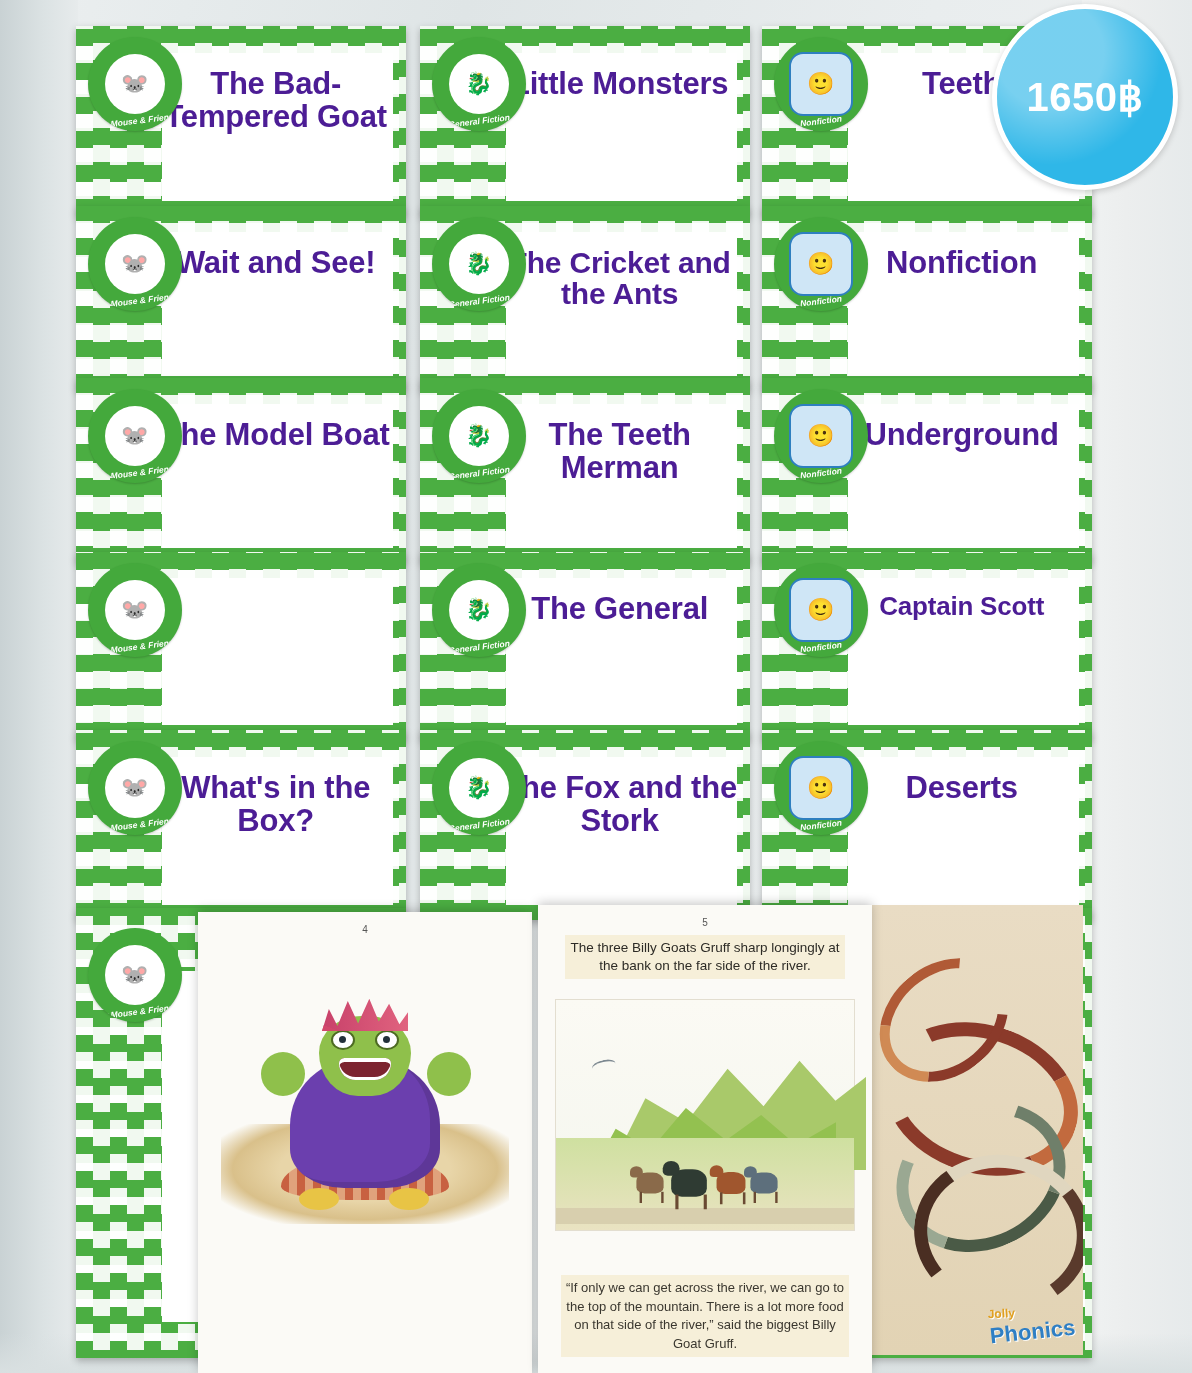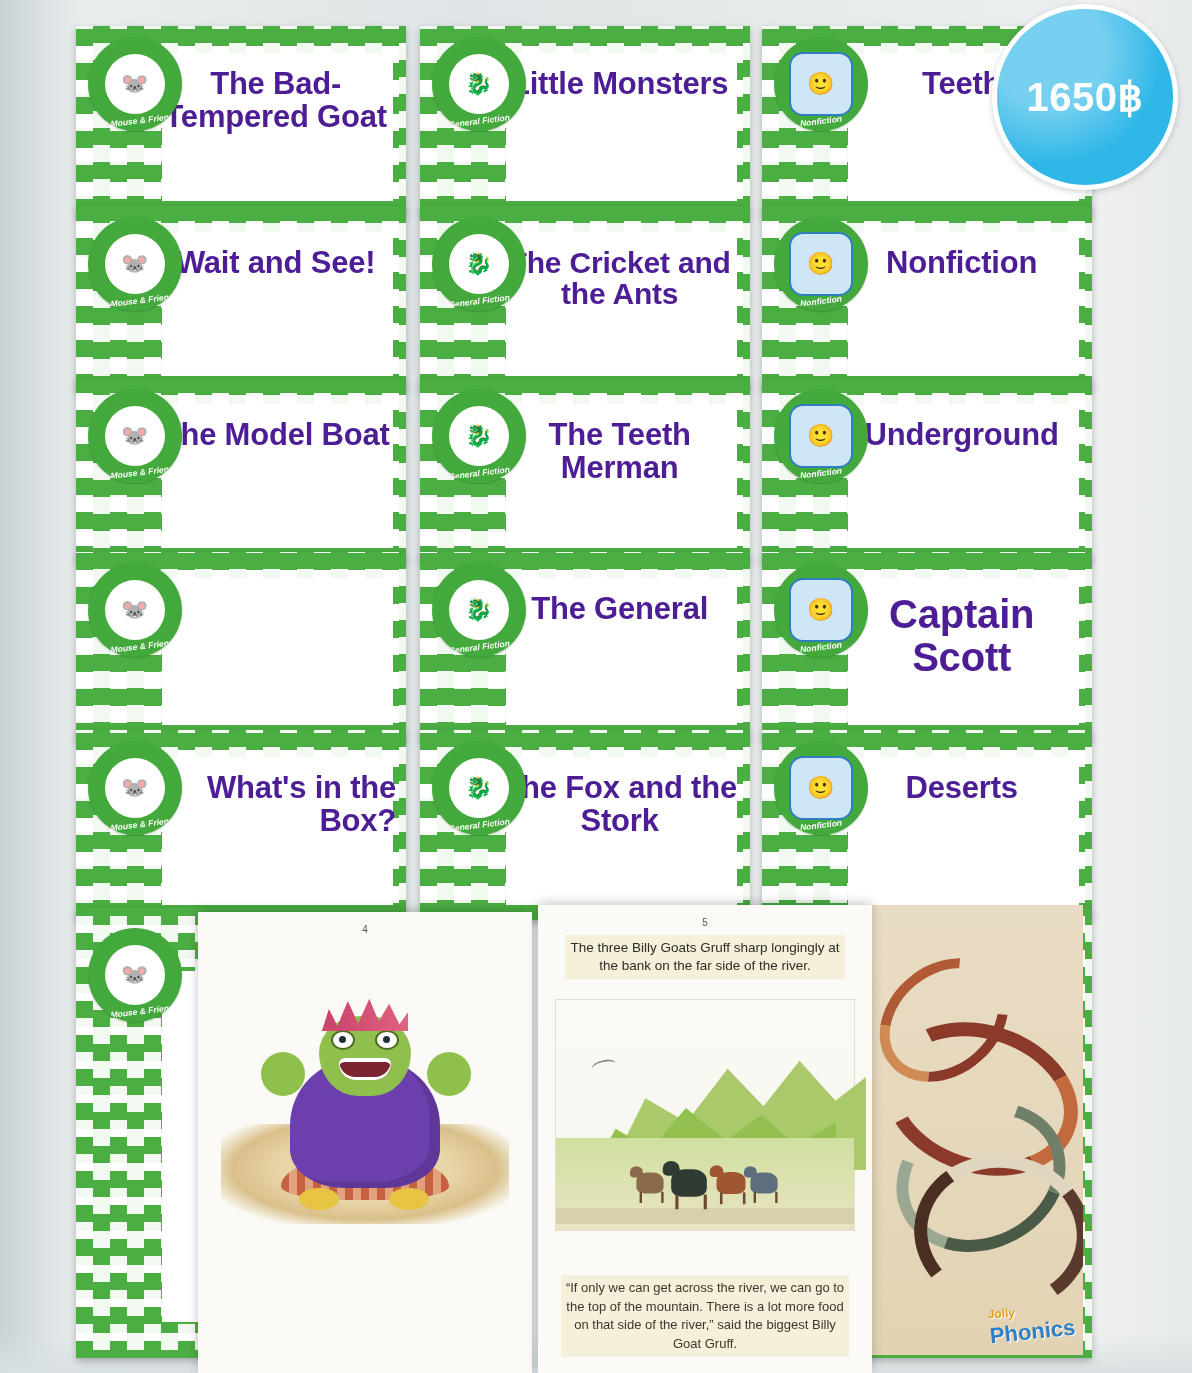--- a/index.html
+++ b/index.html
@@ -516,32 +516,32 @@
         <div class="badge" style="width: 94px; height: 94px; left: 12px; top: 11px;">
           <div class="badge-core mouse-glyph">🐉</div>
           <div class="badge-text">
             <span>General Fiction</span>
           </div>
         </div>
       </div>
       <div class="book" style="left: 762px; top: 552px; width: 330px; height: 188px;">
         <div class="checks"></div>
         <div class="inner-white"></div>
-        <div class="title" style="font-size: 40px;">Captain Scott</div>
+        <div class="title" style="font-size: 26px;">Captain Scott</div>
         <div class="badge nonfiction" style="width: 94px; height: 94px; left: 12px; top: 11px;">
           <div class="badge-core mouse-glyph">🙂</div>
           <div class="badge-text">
             <span>Nonfiction</span>
           </div>
         </div>
       </div>
       <div class="book" style="left: 76px; top: 730px; width: 330px; height: 190px;">
         <div class="checks"></div>
         <div class="inner-white"></div>
-        <div class="title" style="font-size: 31px; text-align: right;">What's in the Box?</div>
+        <div class="title" style="font-size: 31px;">What's in the Box?</div>
         <div class="badge" style="width: 94px; height: 94px; left: 12px; top: 11px;">
           <div class="badge-core mouse-glyph">🐭</div>
           <div class="badge-text">
             <span>Inky Mouse &amp; Friends</span>
           </div>
         </div>
       </div>
       <div class="book" style="left: 420px; top: 730px; width: 330px; height: 190px;">
         <div class="checks"></div>
         <div class="inner-white"></div>

